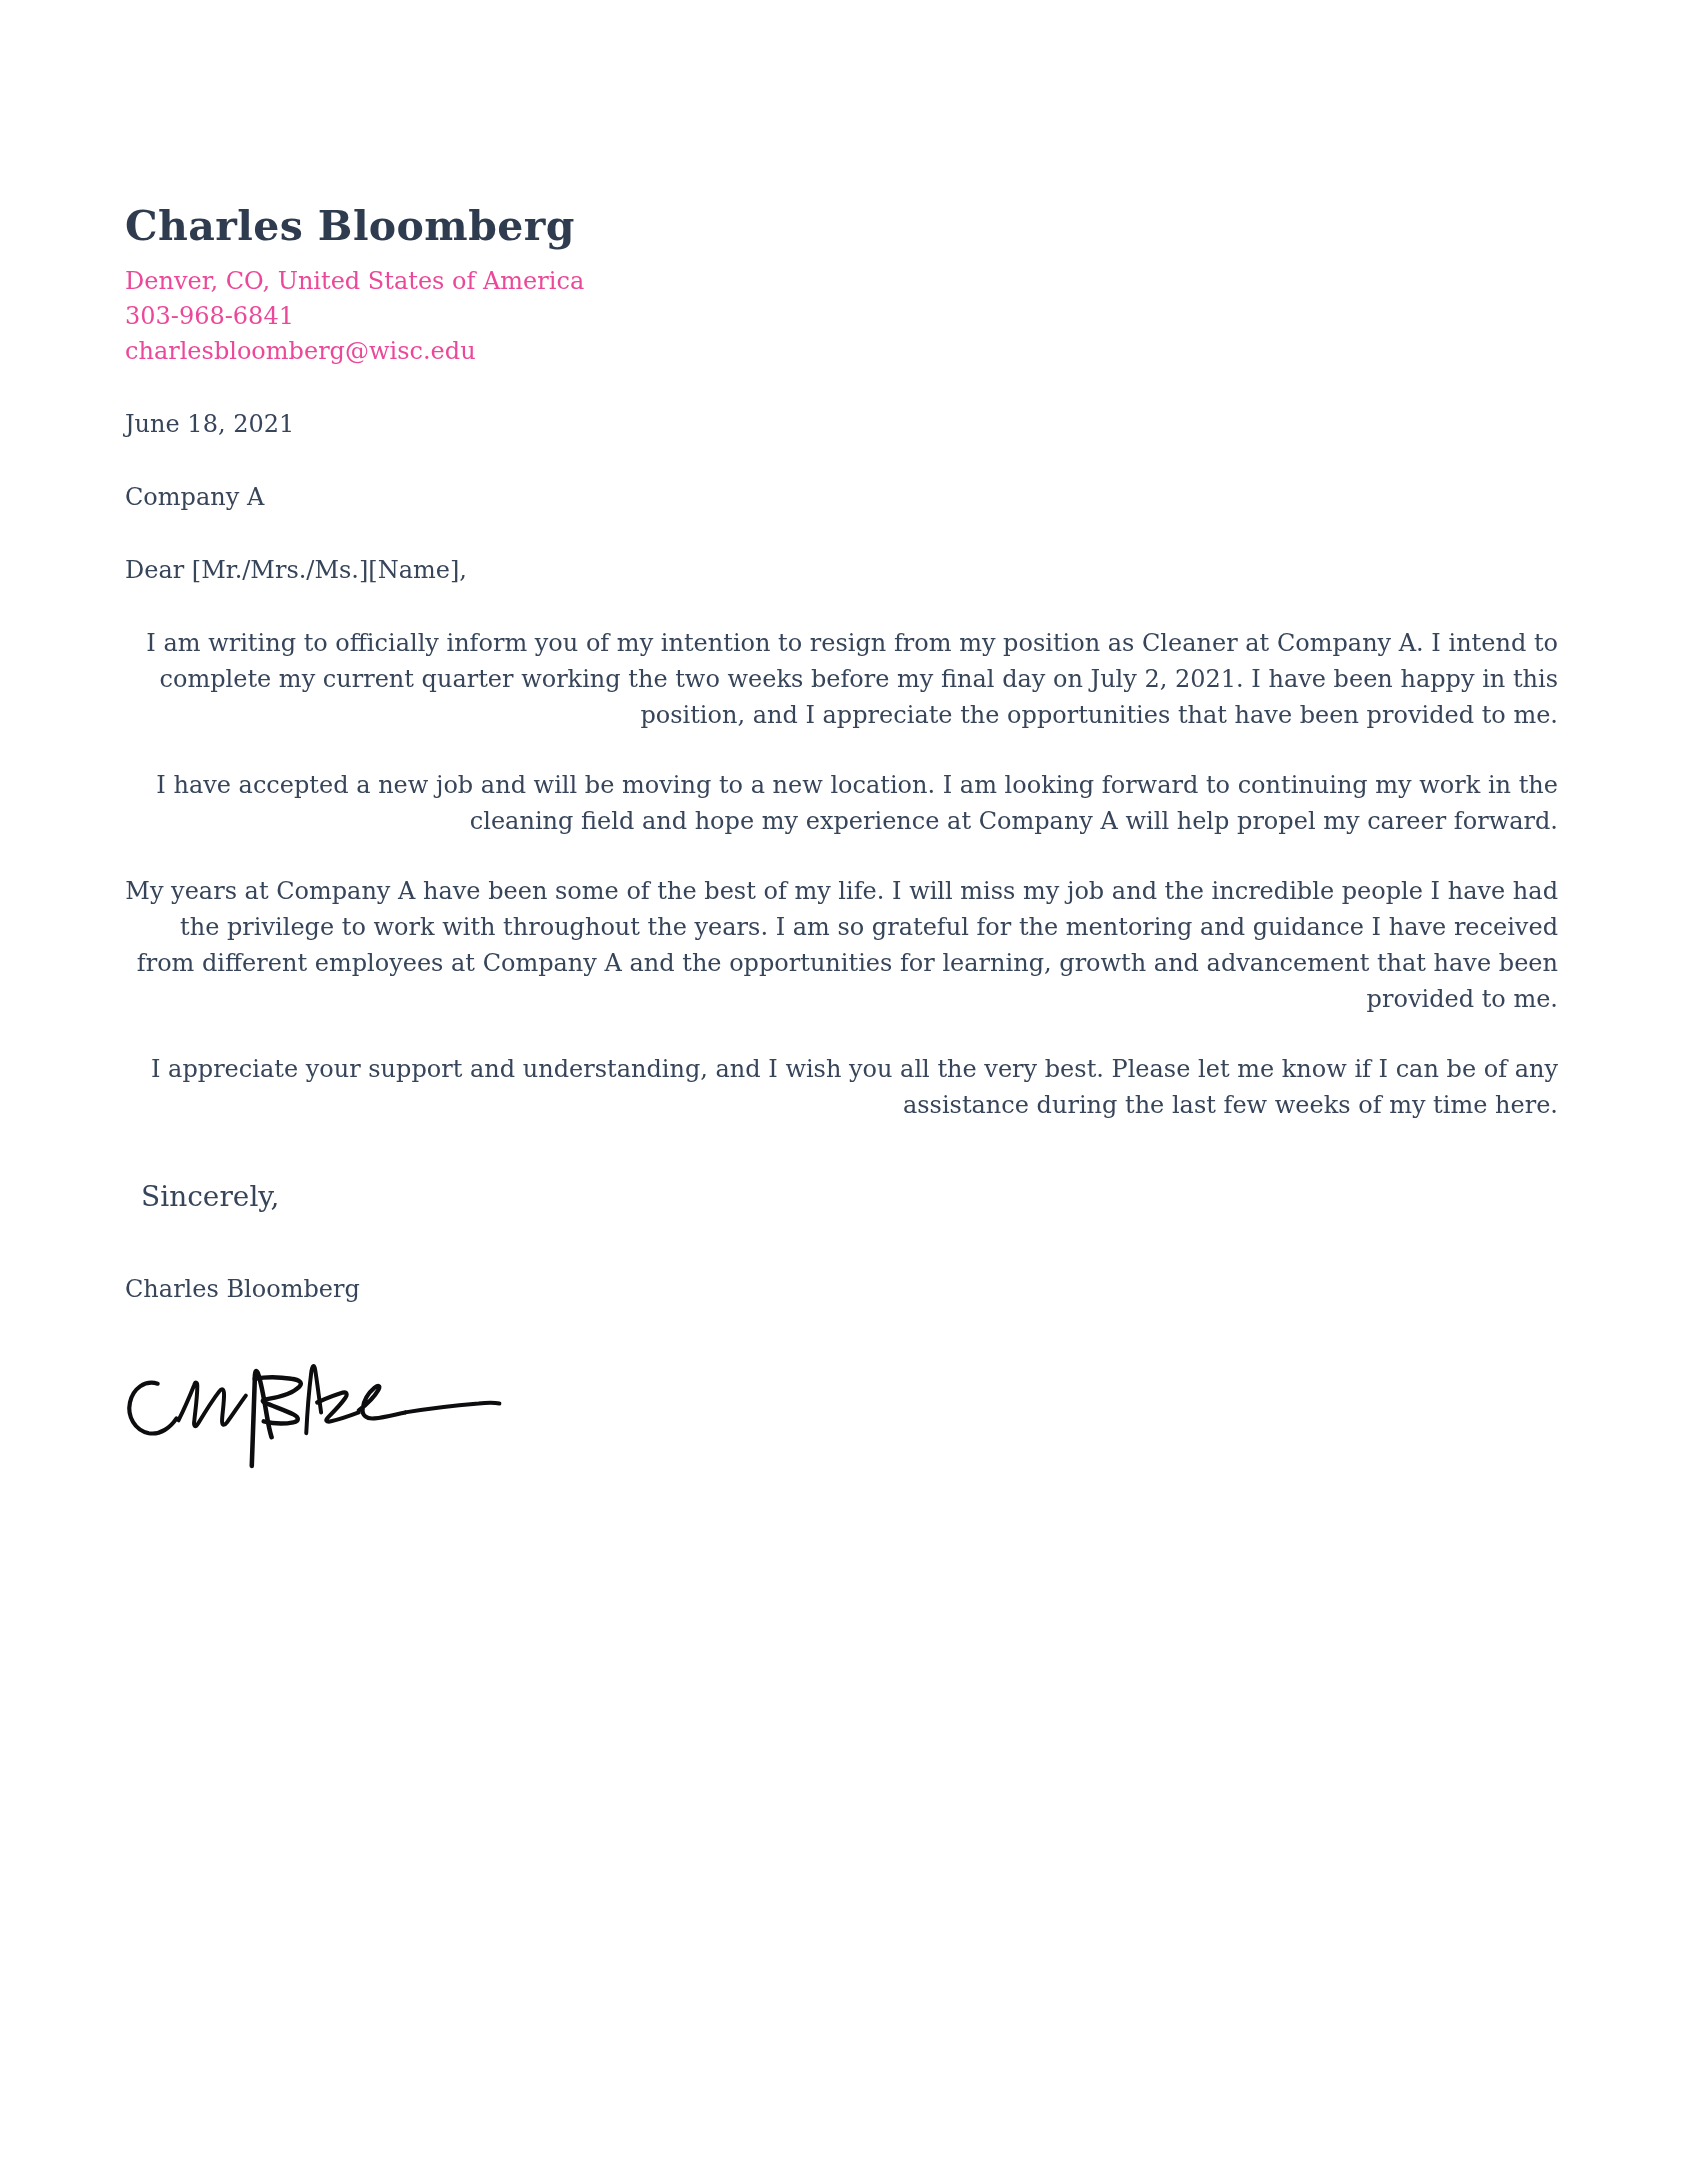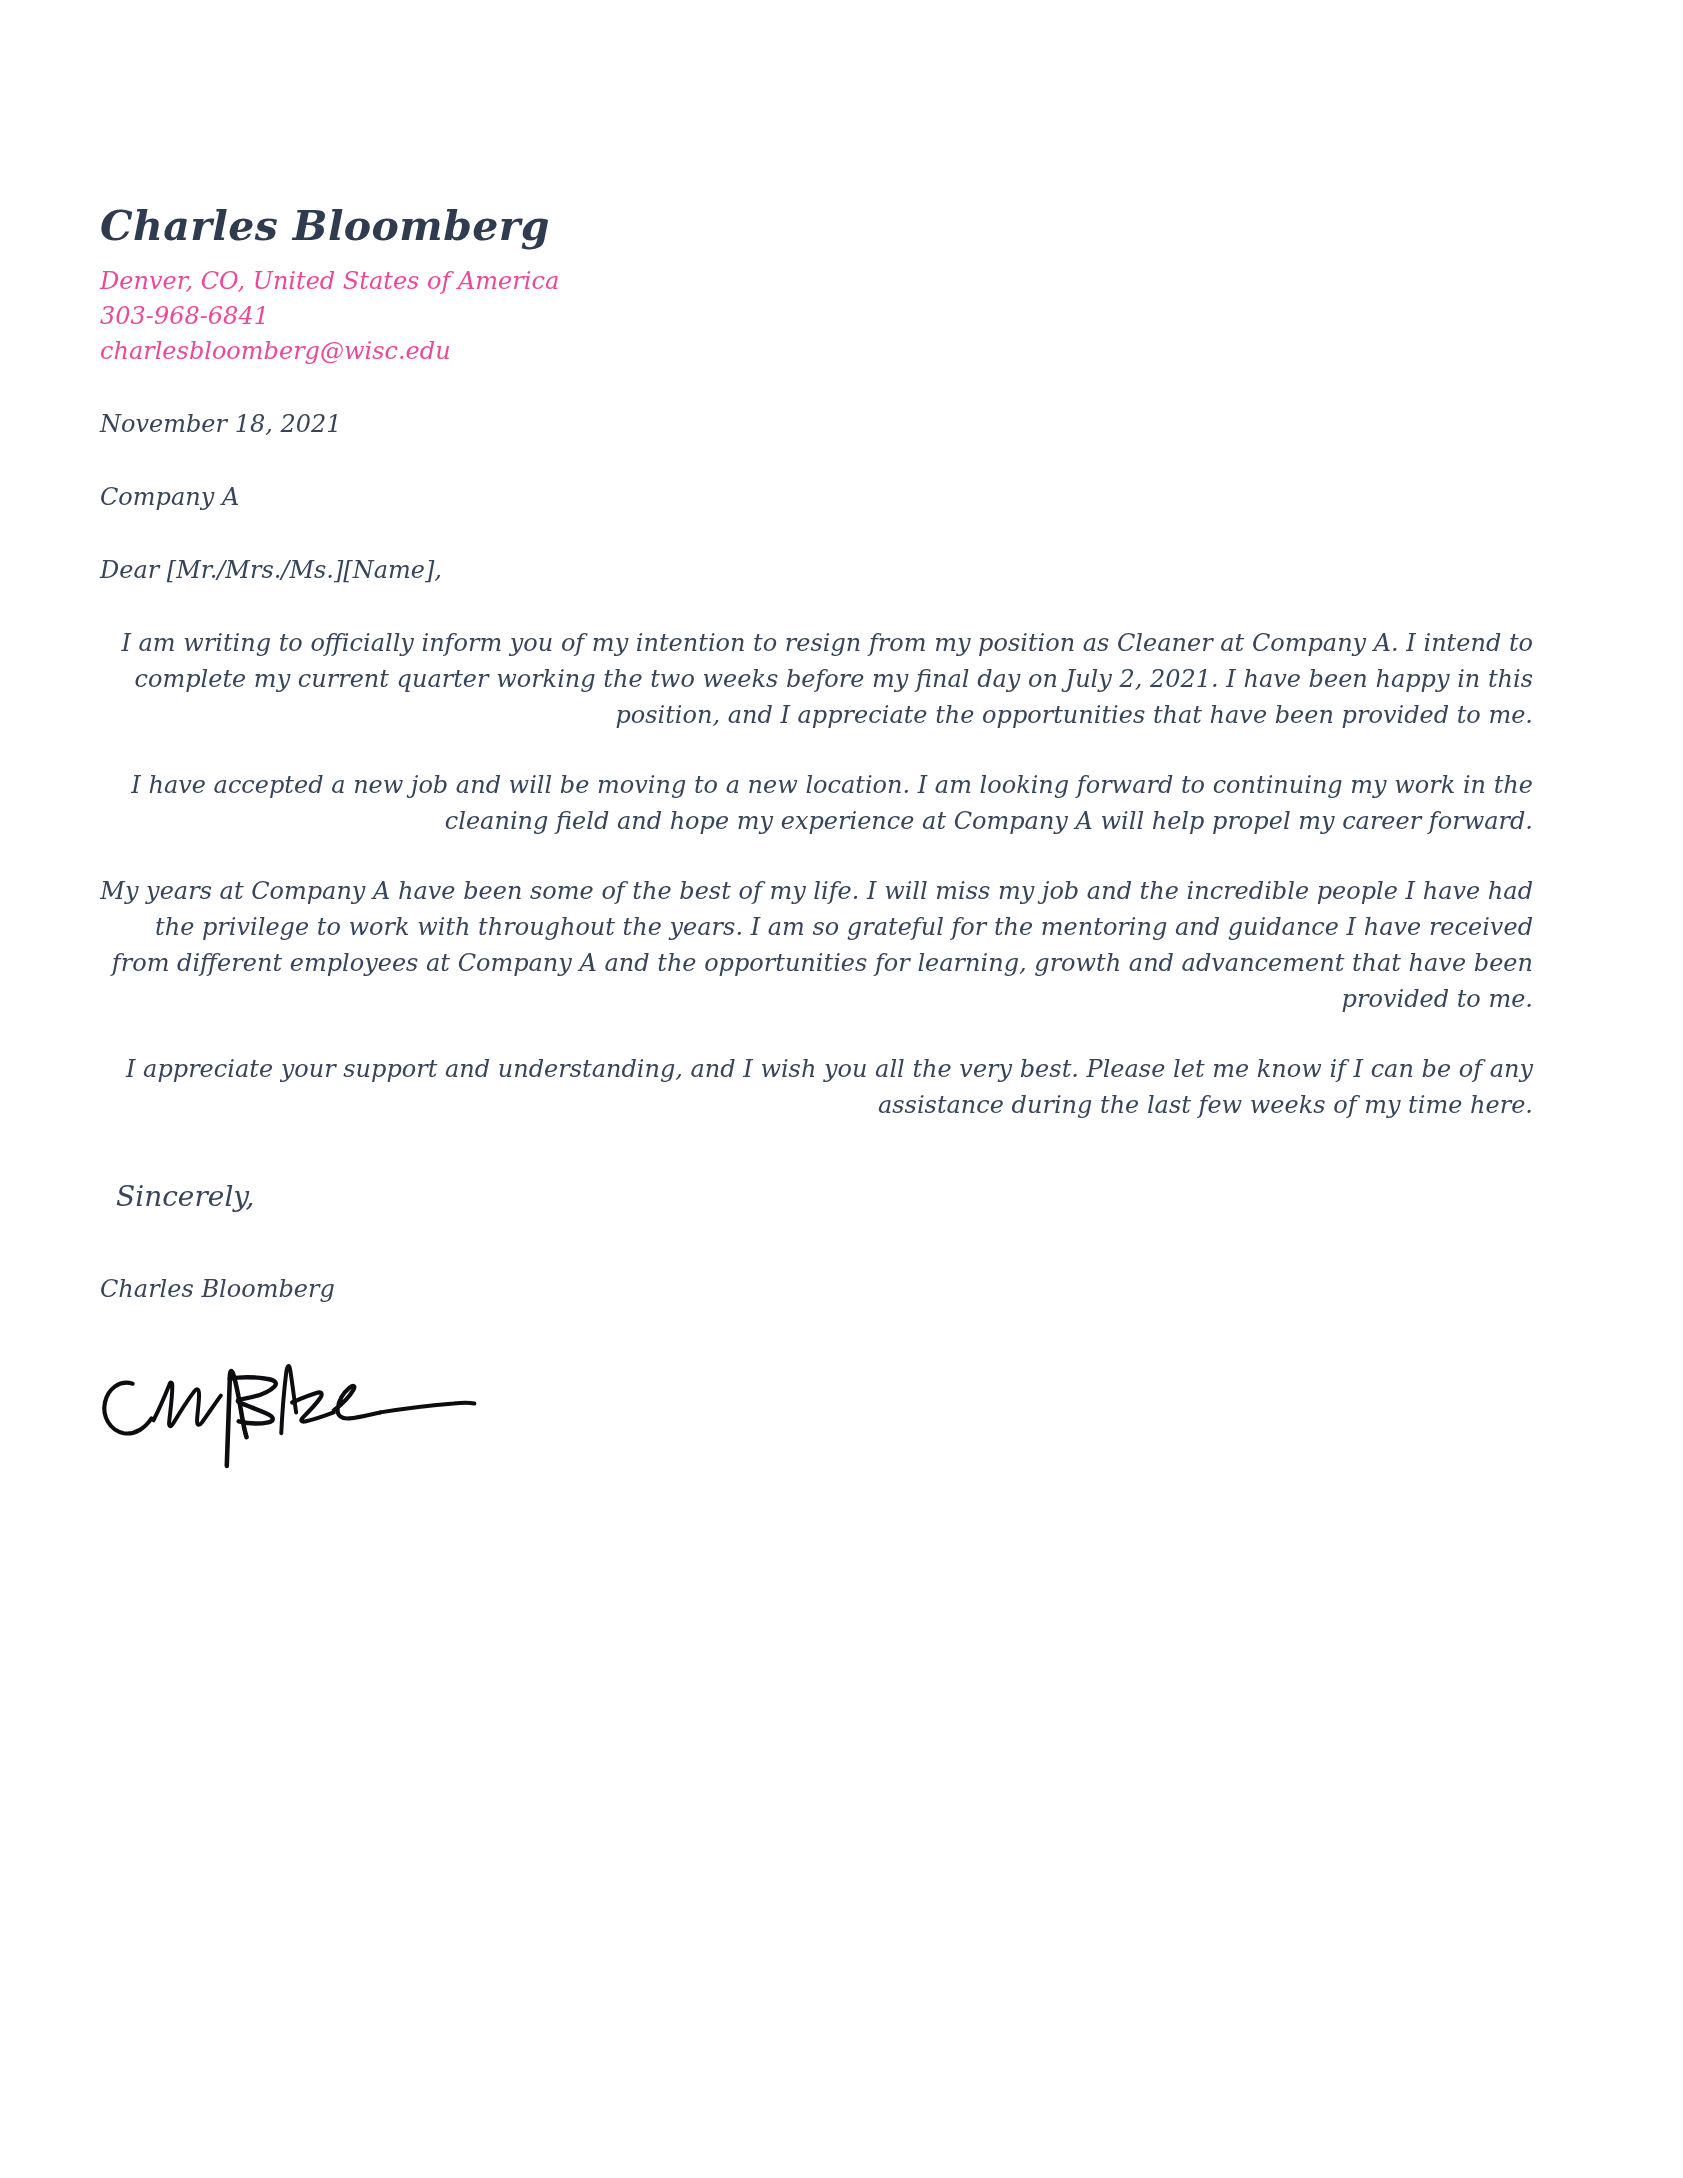--- a/index.html
+++ b/index.html
@@ -12,24 +12,23 @@
     width: 1683px;
     height: 2178px;
     background: #ffffff;
     box-sizing: border-box;
     font-family: "DejaVu Serif", "Liberation Serif", serif;
     color: #37455a;
     overflow: hidden;
   }
   .letter {
     position: absolute;
-    left: 100px;
+    left: 125px;
     top: 203px;
     width: 1445px;
-    font-style: italic;
   }
   .sender-name {
     font-family: "DejaVu Serif", "Liberation Serif", serif;
     font-weight: 700;
     font-size: 41px;
     line-height: 1.15;
     letter-spacing: 0.4px;
     color: #2f3c4f;
     margin: 0 0 14px 0;
   }
@@ -92,21 +91,21 @@
     <h1 class="sender-name">Charles Bloomberg</h1>
 
     <div class="contact-block">
       <p class="contact-line">Denver, CO, United States of America</p>
       <p class="contact-line">303-968-6841</p>
       <p class="contact-line">charlesbloomberg@wisc.edu</p>
     </div>
 
     <div class="spacer-md"></div>
 
-    <p class="meta-line">November 18, 2021</p>
+    <p class="meta-line">June 18, 2021</p>
 
     <div class="spacer-md"></div>
 
     <p class="meta-line">Company A</p>
 
     <div class="spacer-md"></div>
 
     <p class="salutation">Dear [Mr./Mrs./Ms.][Name],</p>
 
     <div class="spacer-md"></div>

